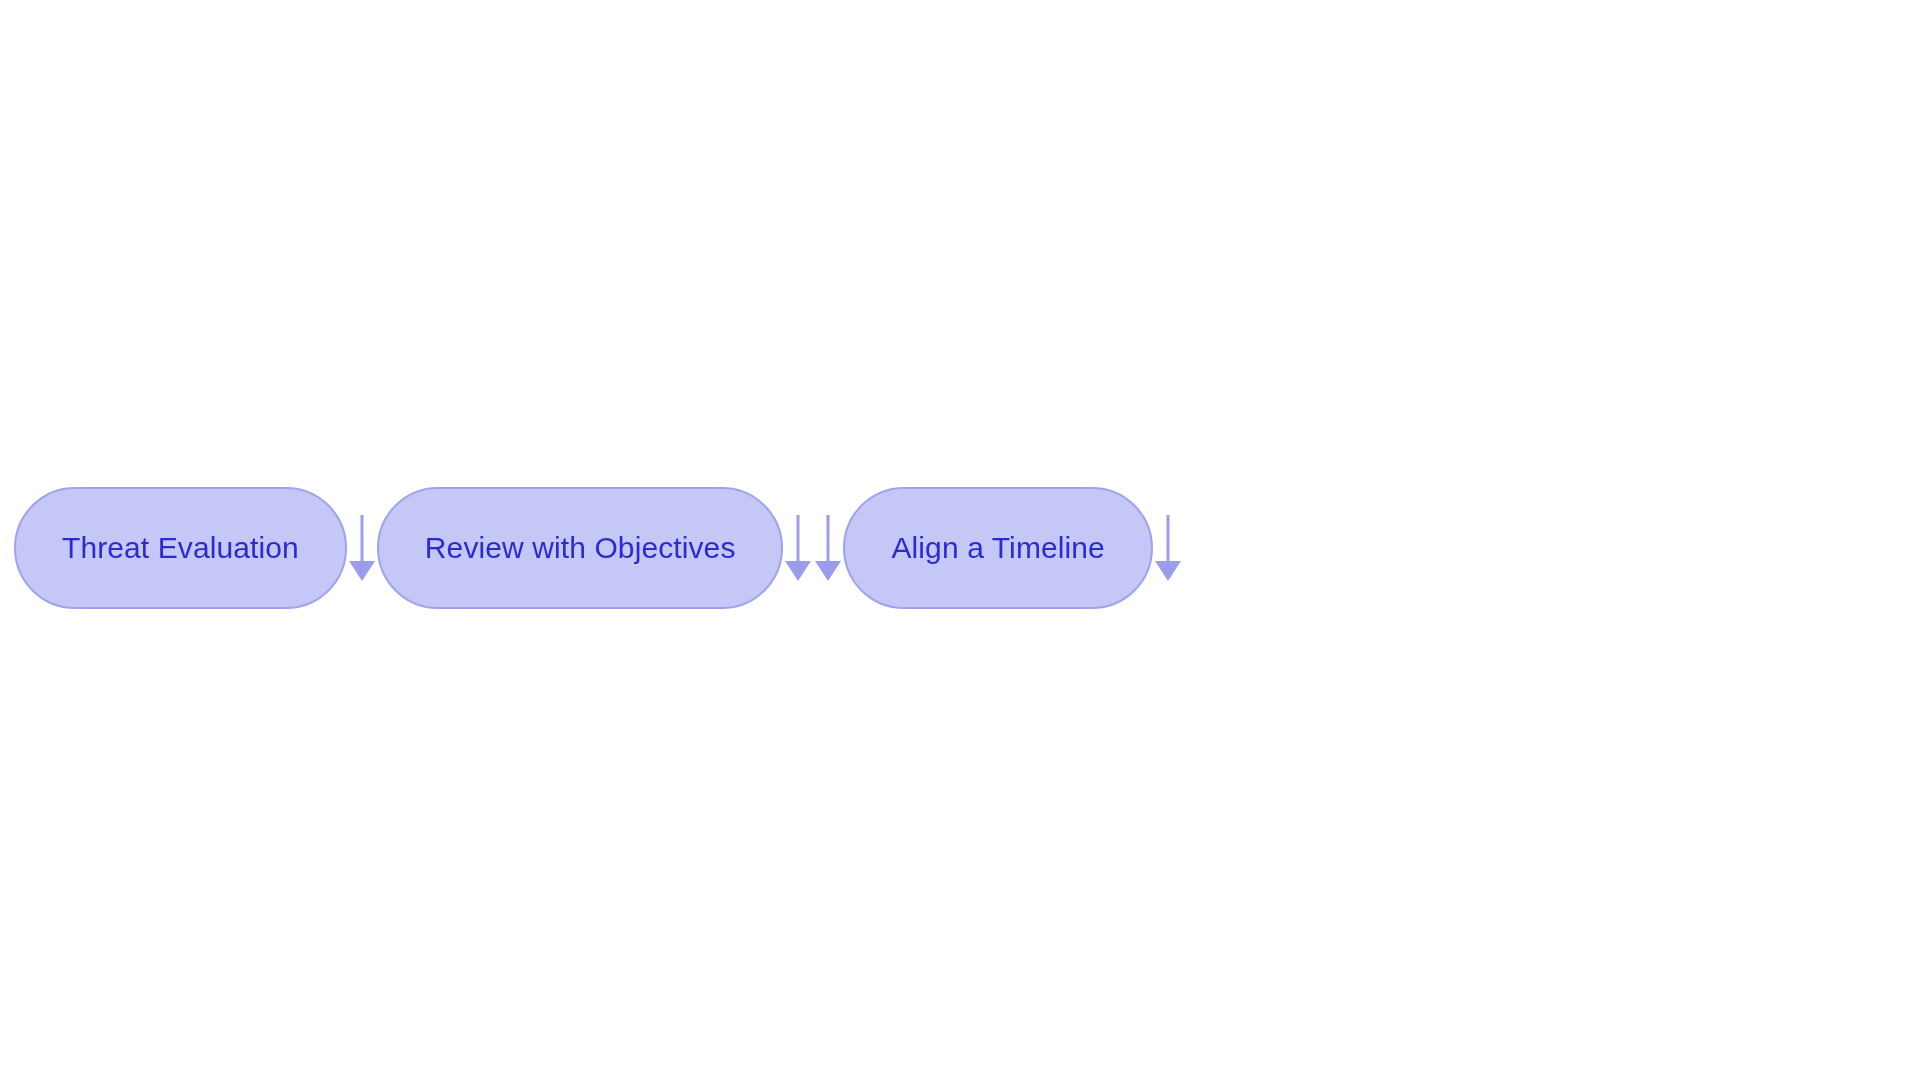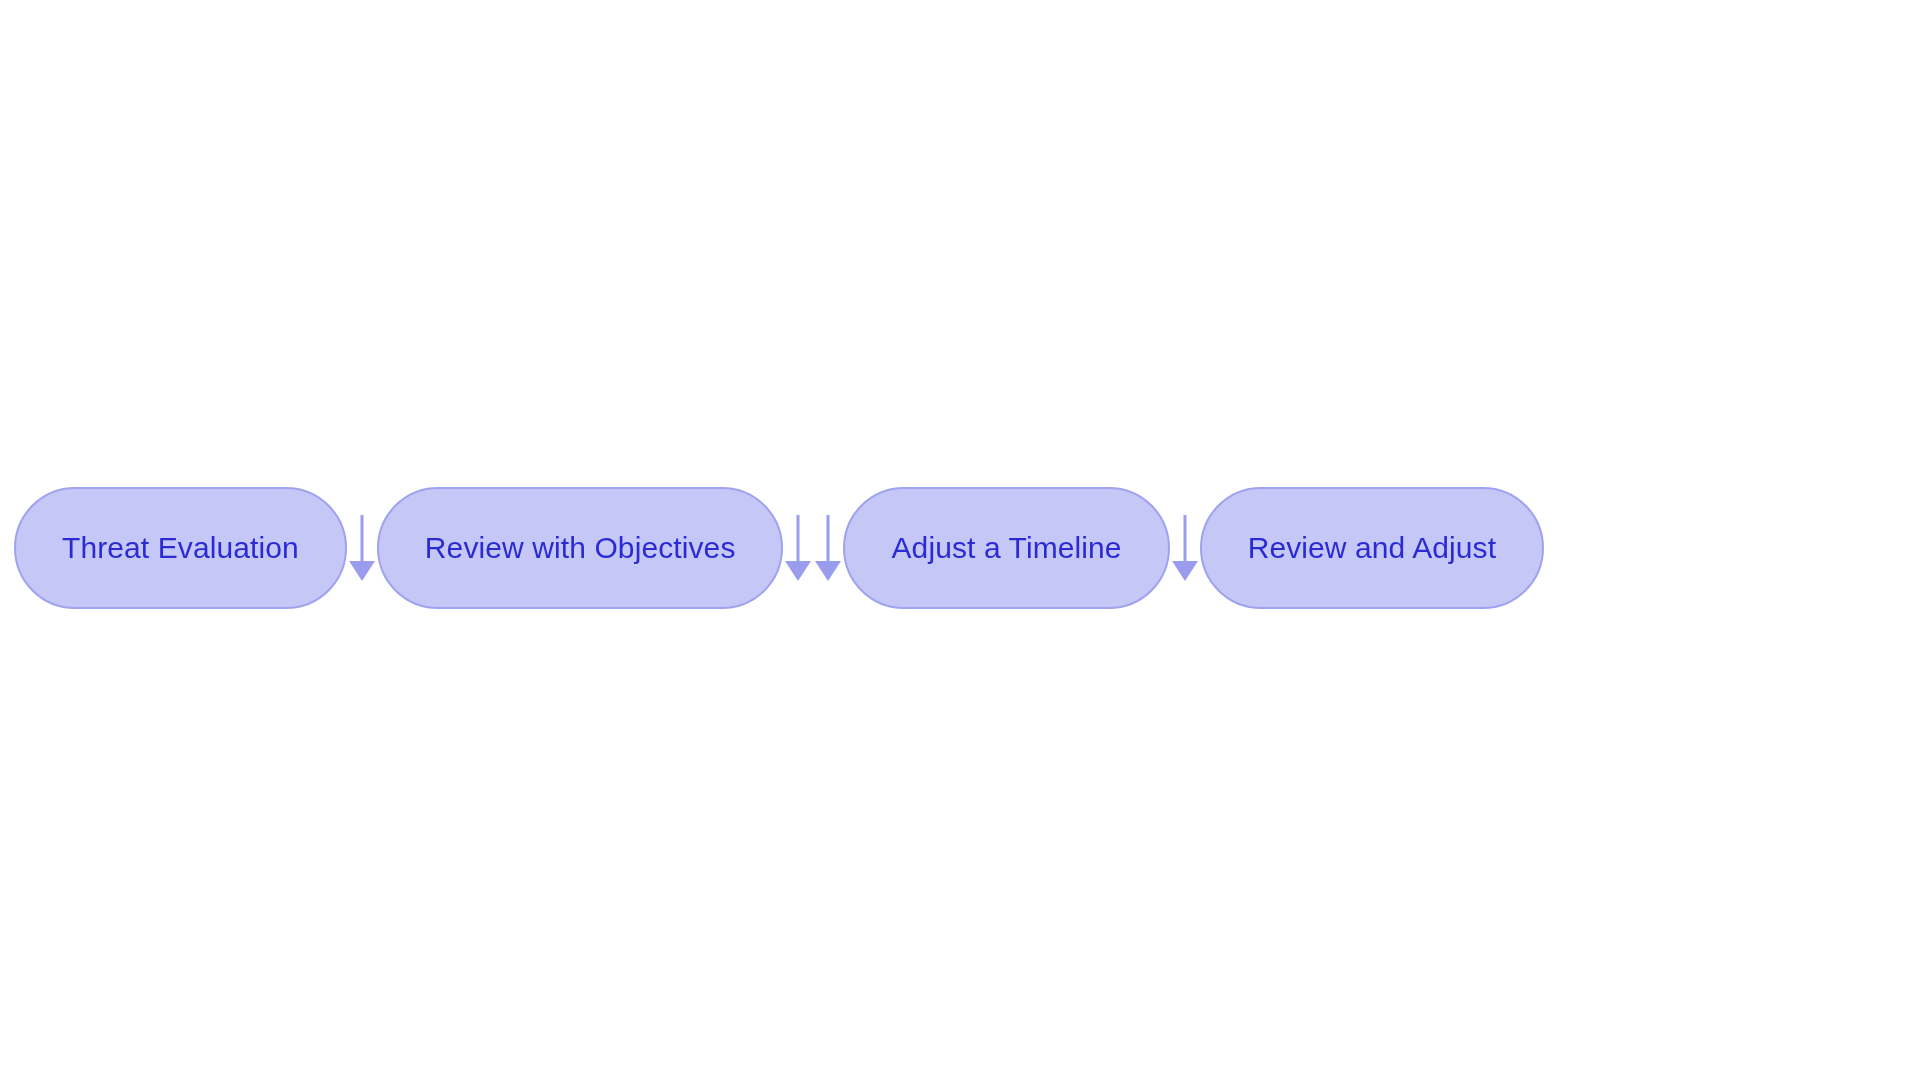--- a/index.html
+++ b/index.html
@@ -111,26 +111,23 @@
       <div class="connector-arrowhead"></div>
     </div>
 
 
     <div class="flow-connector">
       <div class="connector-line"></div>
       <div class="connector-arrowhead"></div>
     </div>
 
     <div class="flow-node">
-      <span class="flow-node-label">Adjust a Timeline</span>
+      <span class="flow-node-label">Align a Timeline</span>
     </div>
 
     <div class="flow-connector">
       <div class="connector-line"></div>
       <div class="connector-arrowhead"></div>
     </div>
 
-    <div class="flow-node">
-      <span class="flow-node-label">Review and Adjust</span>
-    </div>
 
   </div>
 </div>
 
 </body></html>

